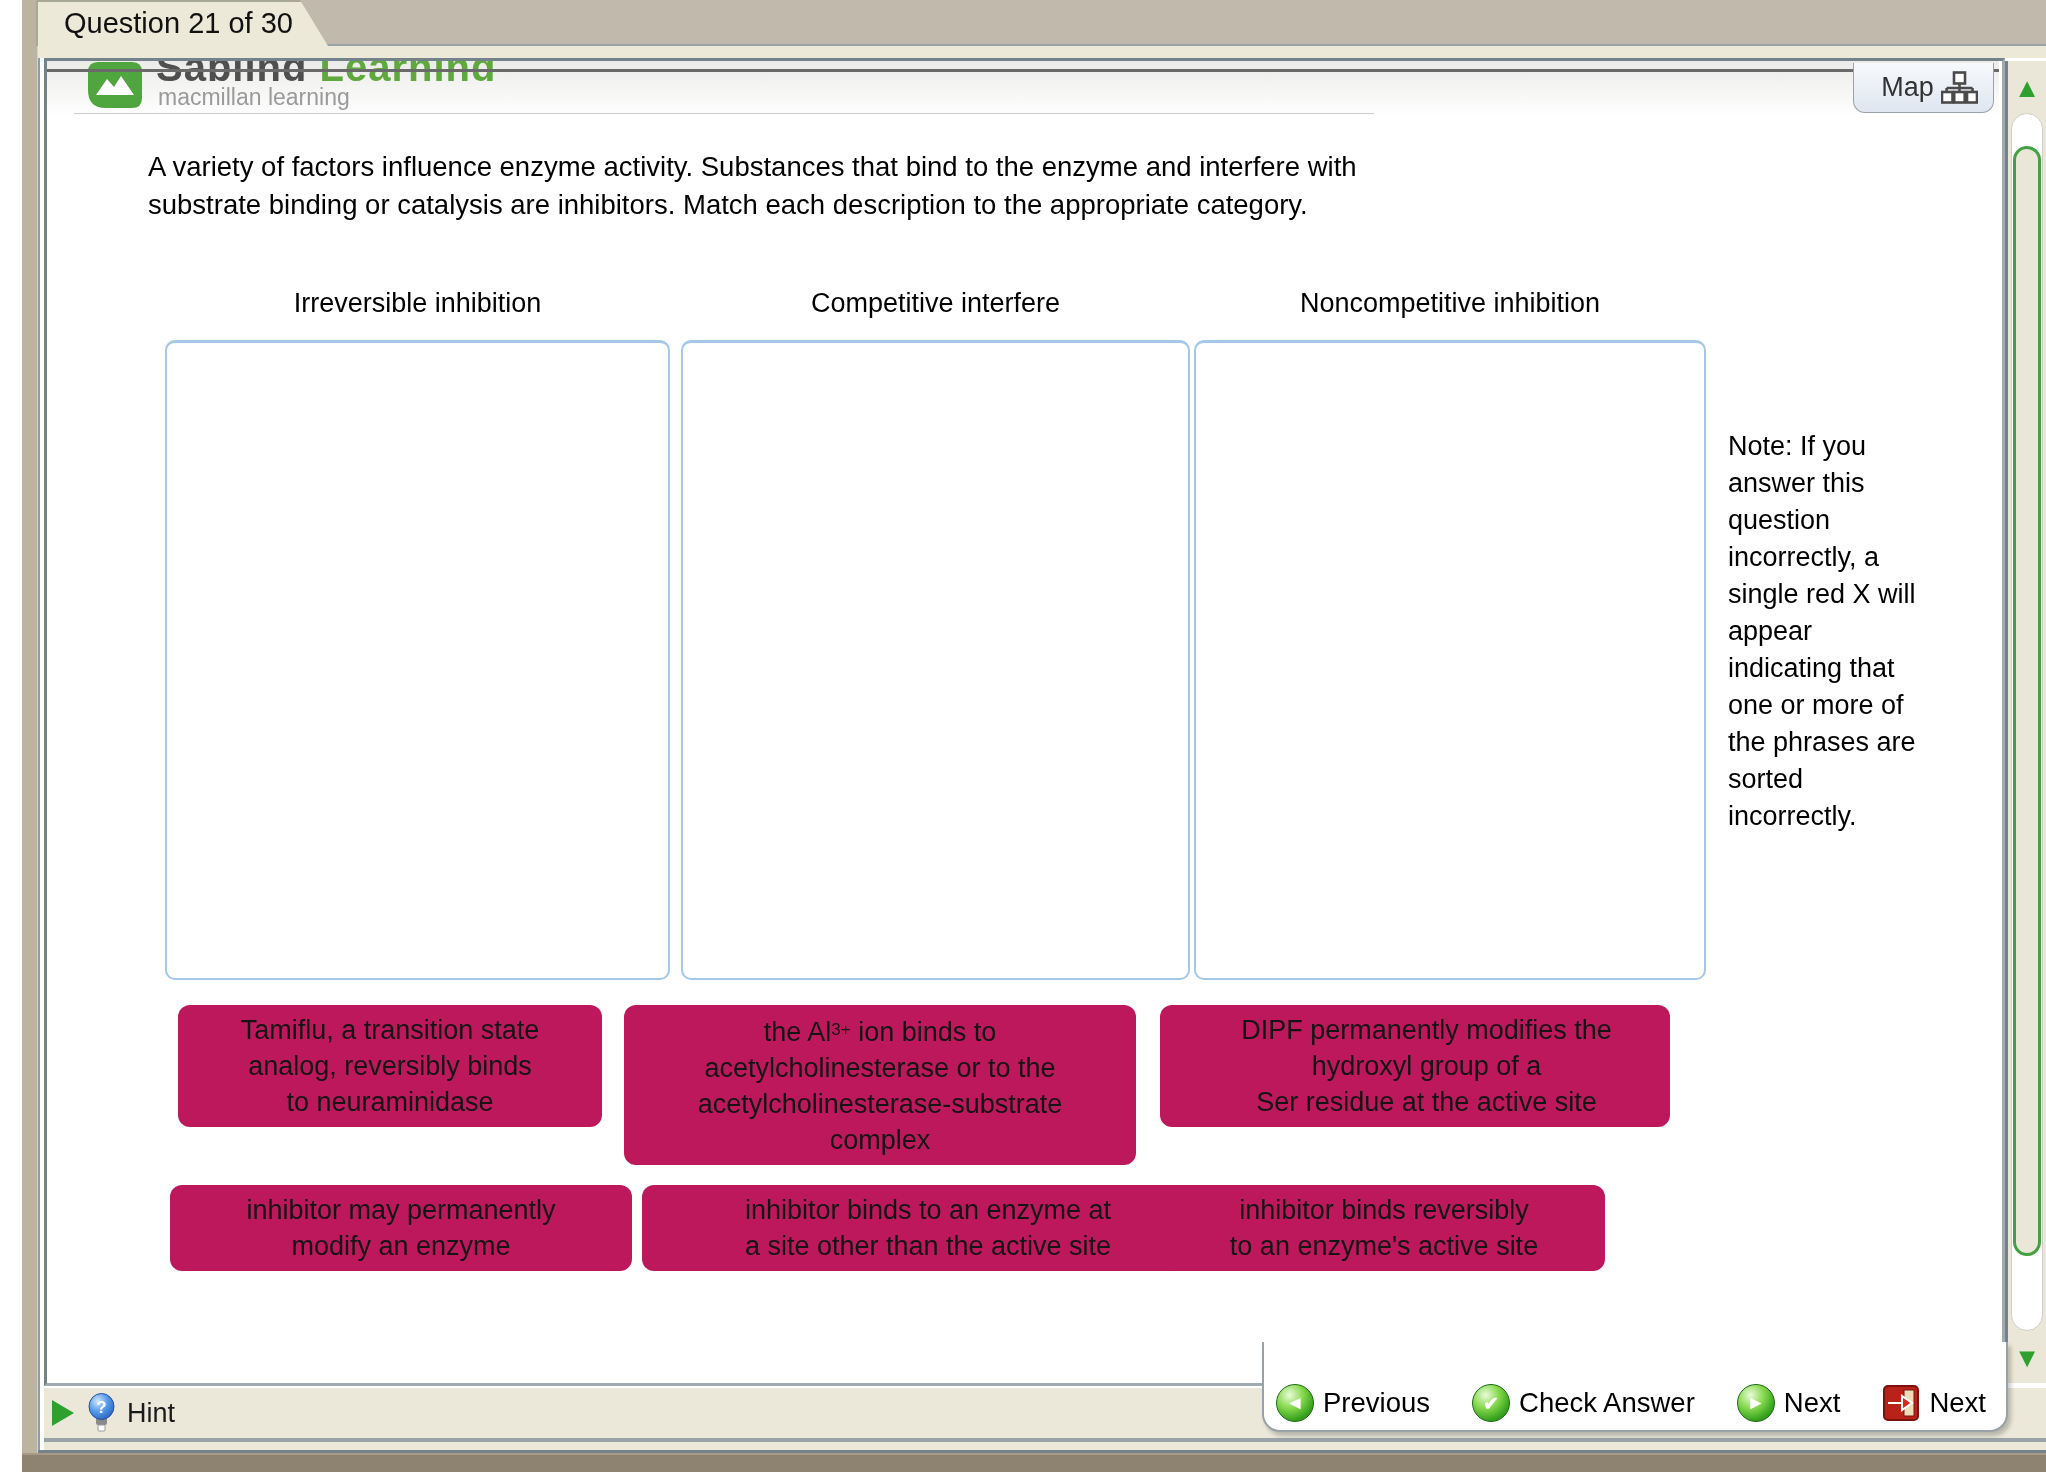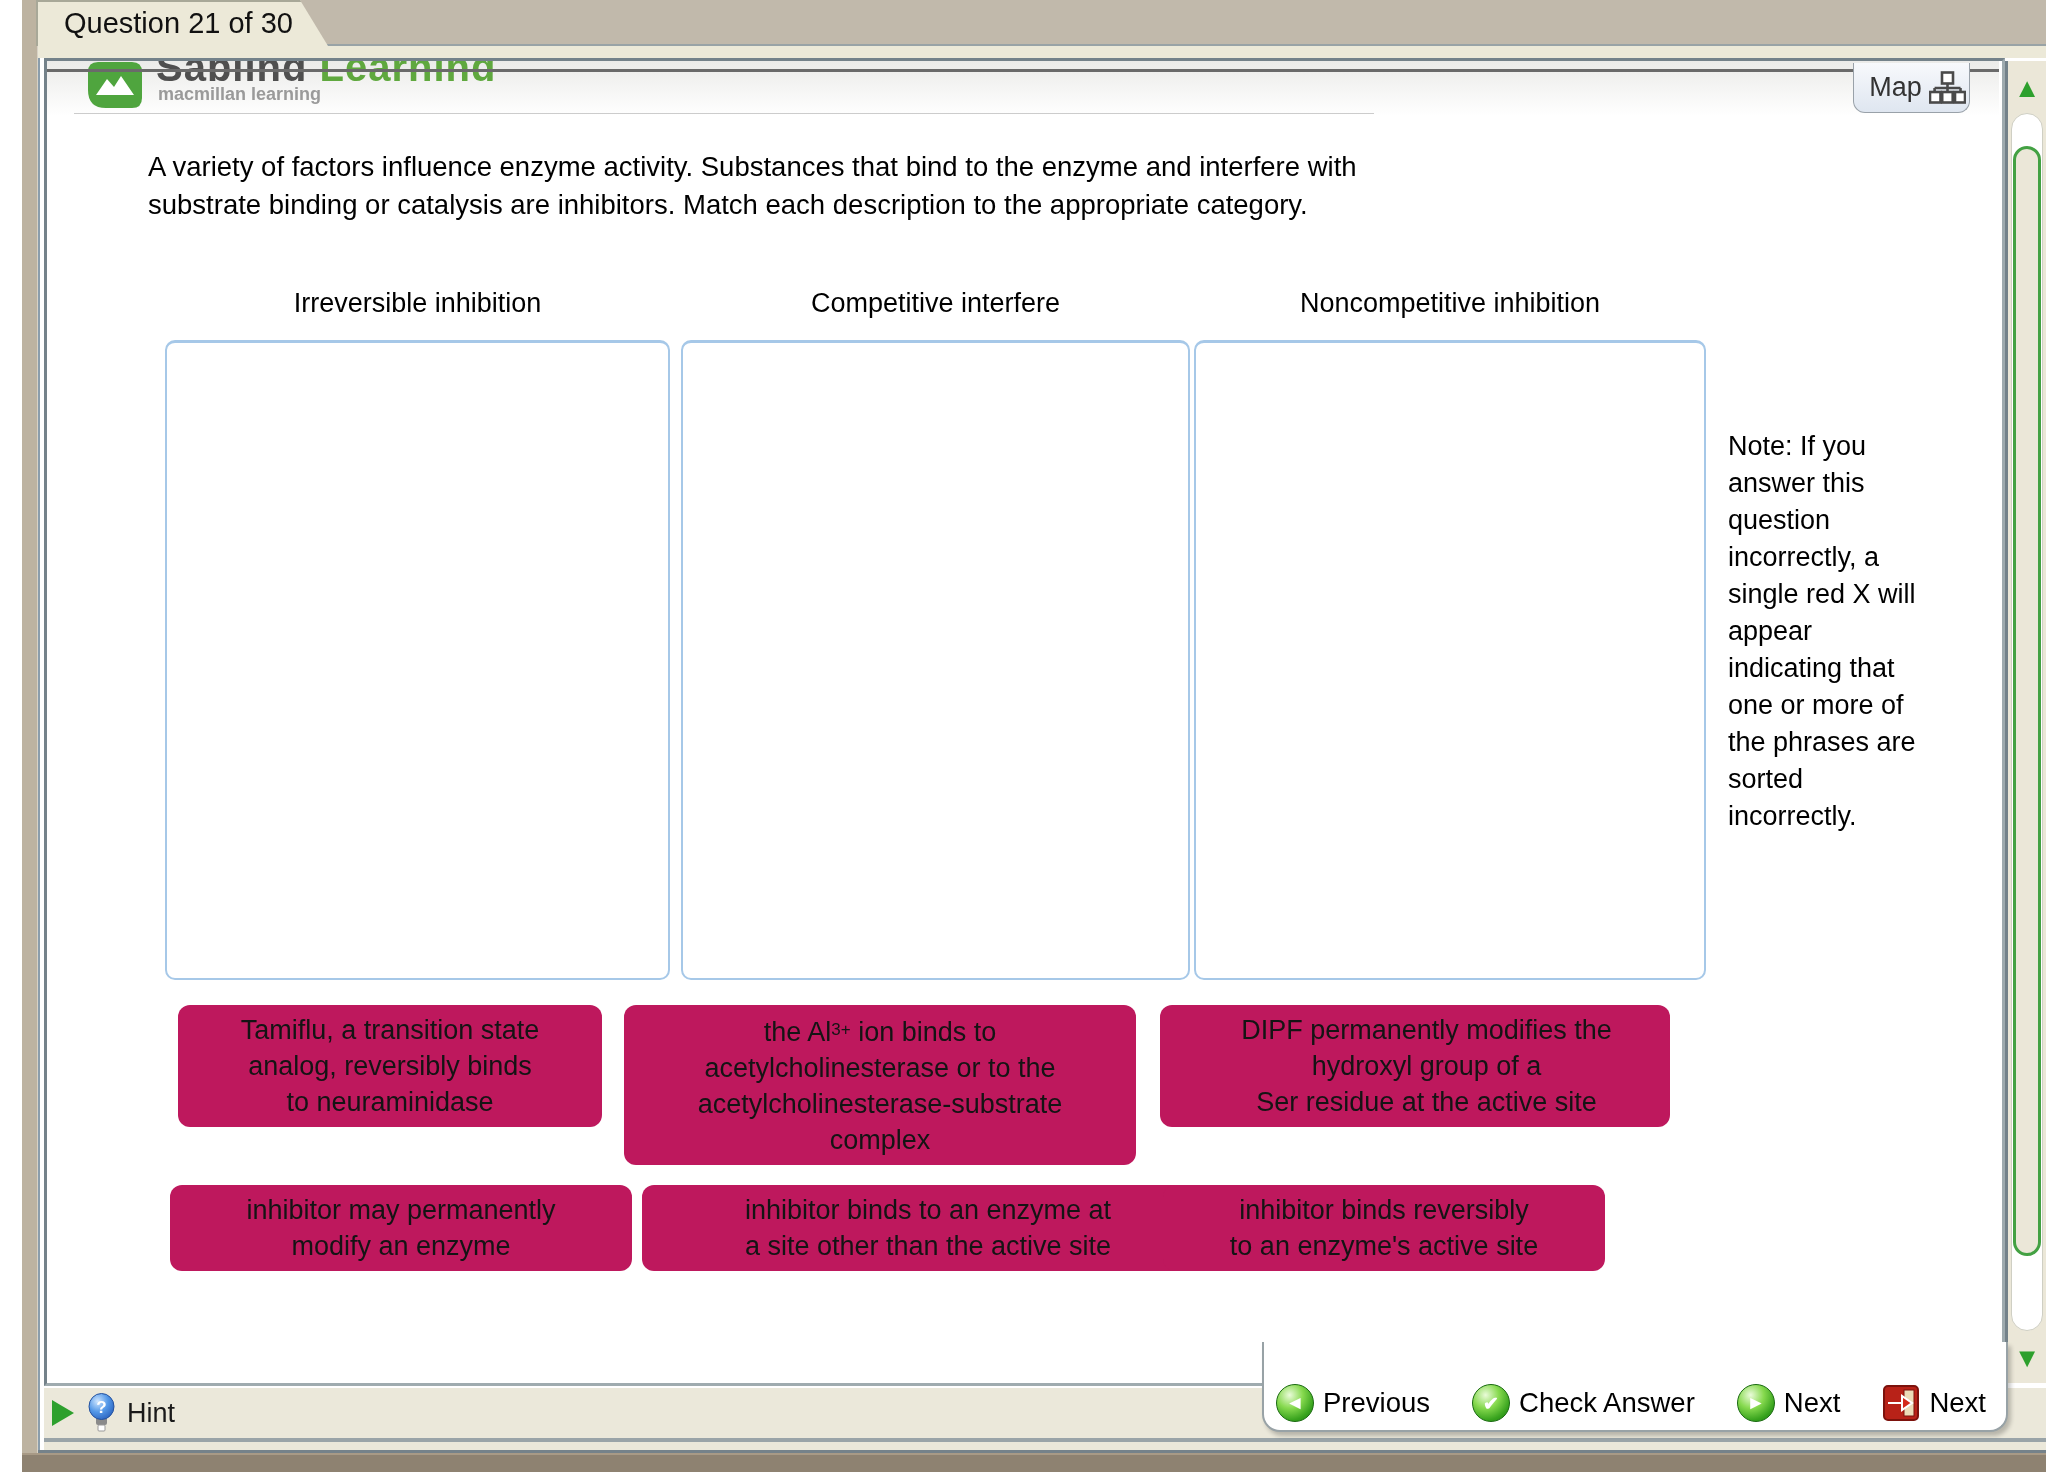--- a/index.html
+++ b/index.html
@@ -26,23 +26,23 @@
 
   
   .hdr-grad{left:47px;top:61px;width:1952px;height:55px;
     background:linear-gradient(#ebebe9,#ffffff);}
   .logo-icon{left:88px;top:62px;width:54px;height:46px;z-index:2;}
   .brand-clip{left:156px;top:61px;height:20px;width:620px;overflow:hidden;z-index:2;}
   .brand{font-size:40px;font-weight:bold;margin-top:-16px;white-space:nowrap;letter-spacing:1px;}
   .brand .b1{color:#4f4f4f;}
   .brand .b2{color:#5fa83e;}
   .dark-line{left:47px;top:69px;width:1952px;height:3px;background:#6a6a6a;z-index:3;}
-  .brand-sub{left:158px;top:84px;font-size:18px;color:#9a9a9a;z-index:2;font-weight:bold;}
+  .brand-sub{left:158px;top:84px;font-size:23px;color:#9a9a9a;z-index:2;}
   .hdr-rule{left:74px;top:113px;width:1300px;height:1px;background:#cccccc;}
-  .map-tab{left:1853px;top:63px;width:117px;height:50px;
+  .map-tab{left:1853px;top:63px;width:141px;height:50px;
     background:linear-gradient(#f7f9fc,#dfe6f0);
     border:1px solid #99a1a9;border-top:none;border-radius:0 0 12px 12px;
     display:flex;align-items:center;justify-content:center;gap:7px;
     font-size:27px;color:#333;box-sizing:border-box;cursor:pointer;z-index:4;padding-left:12px;}
 
   
   .prompt{left:148px;top:148px;width:1600px;font-size:27.5px;line-height:38px;
     white-space:pre-line;color:#000;}
 
   .bin-label{top:288px;font-size:27px;text-align:center;color:#000;}

